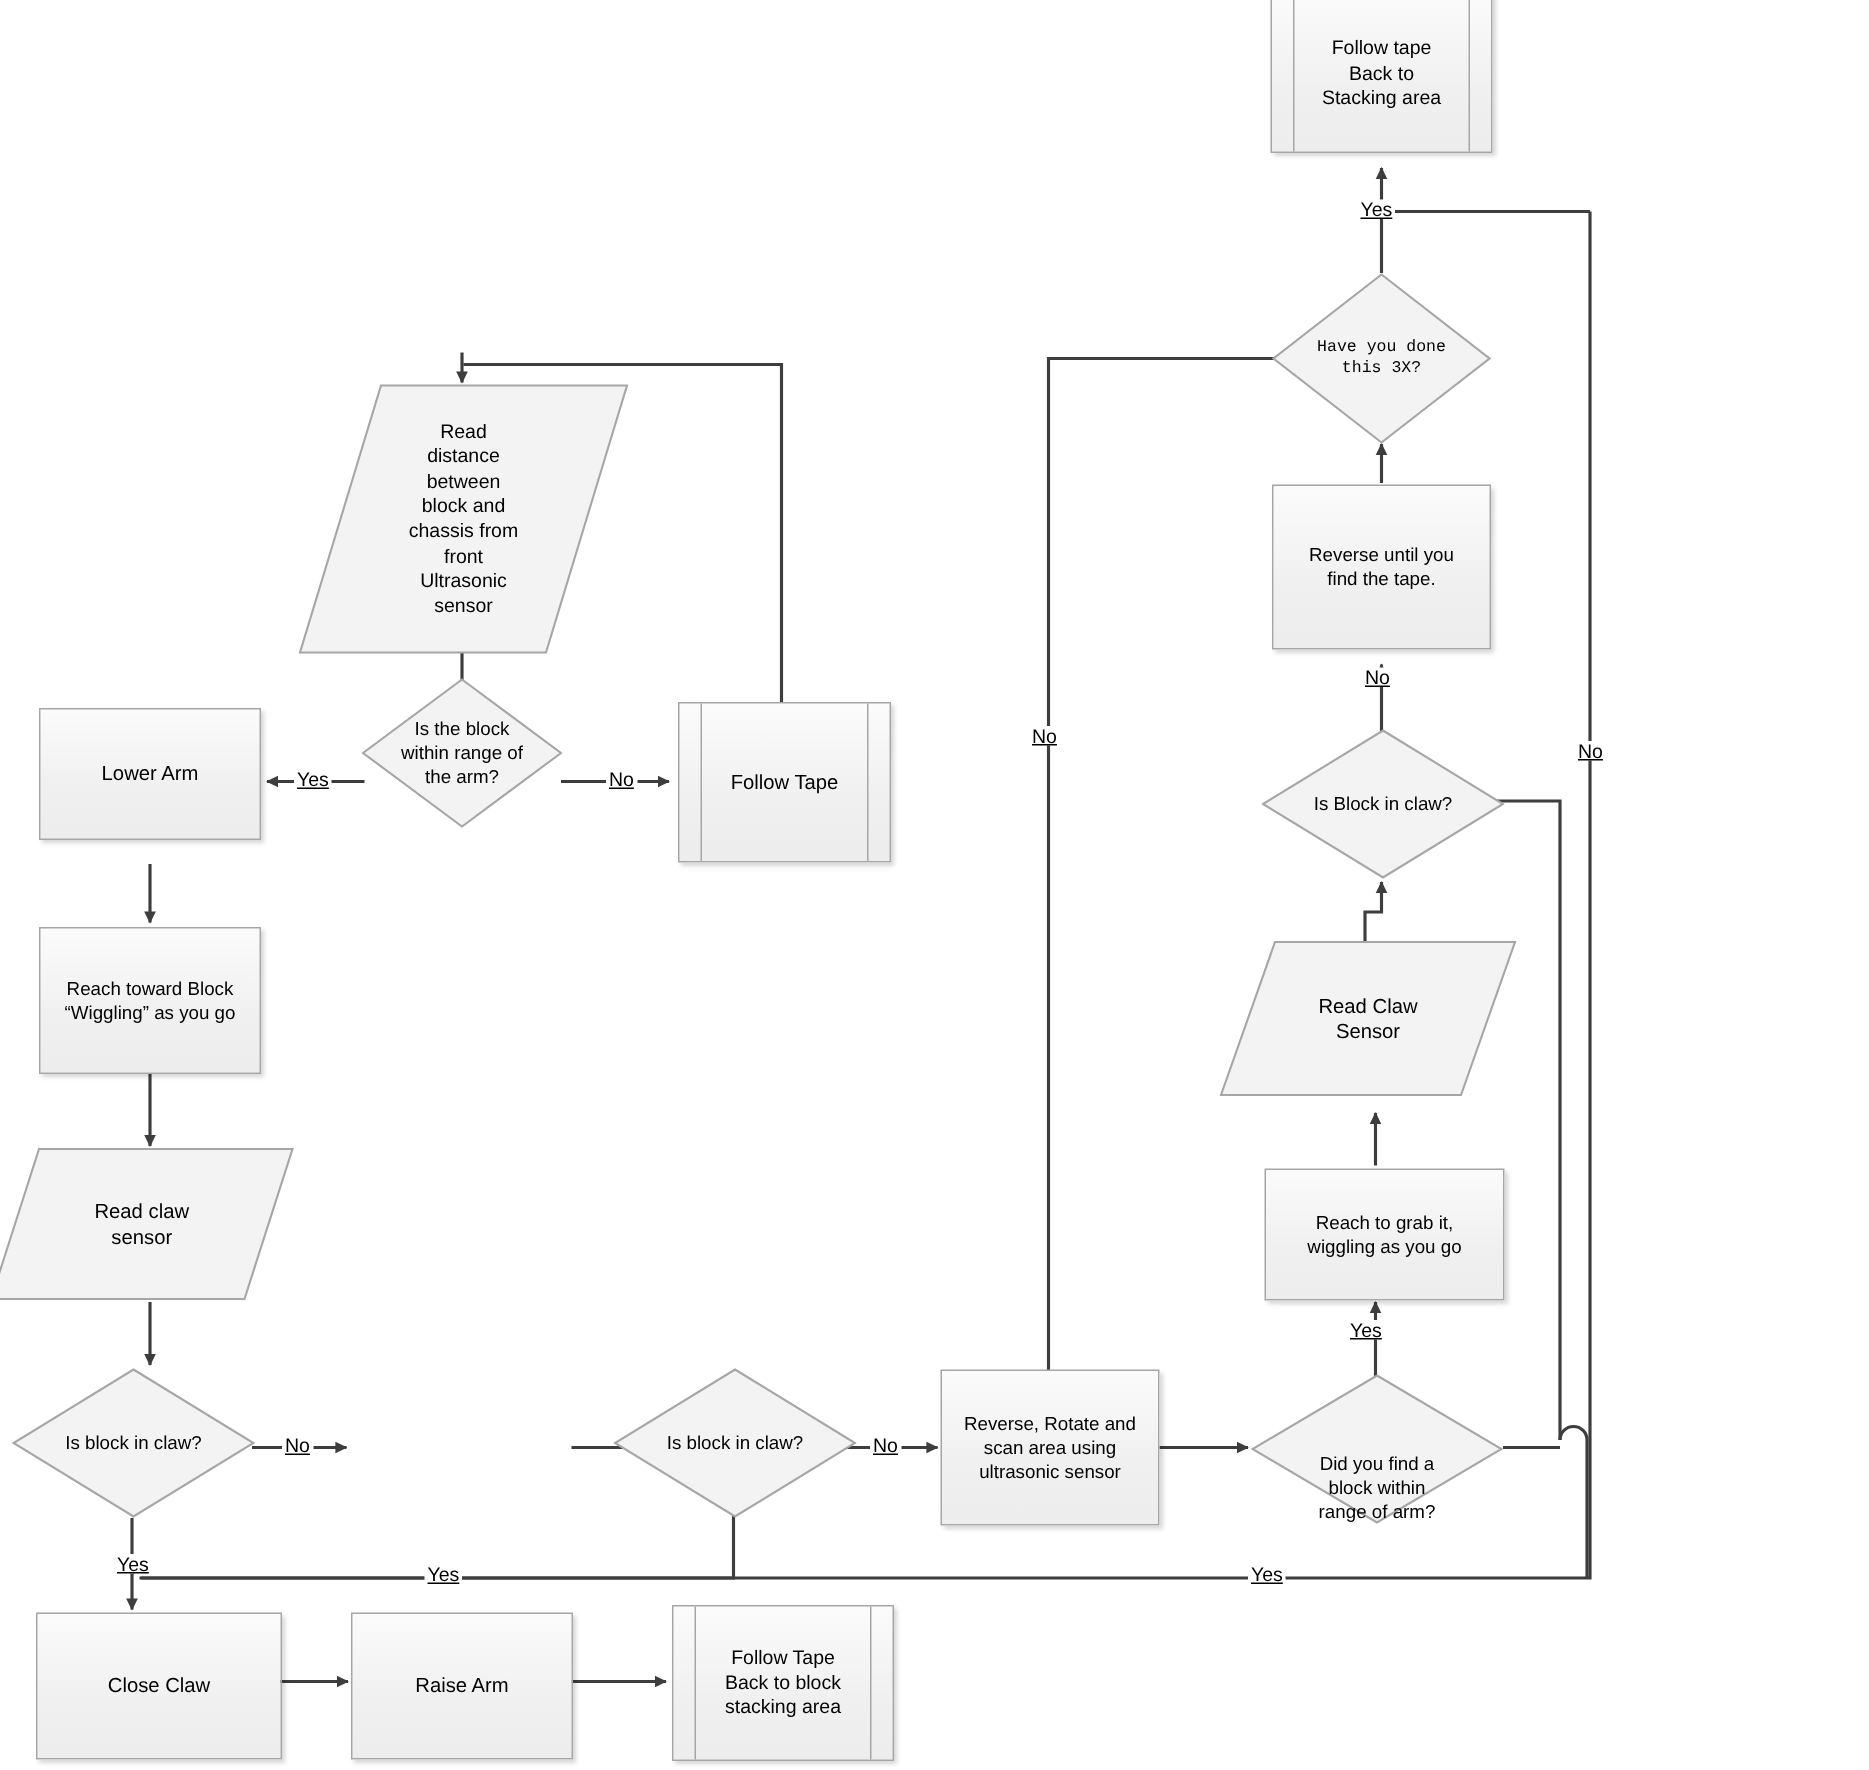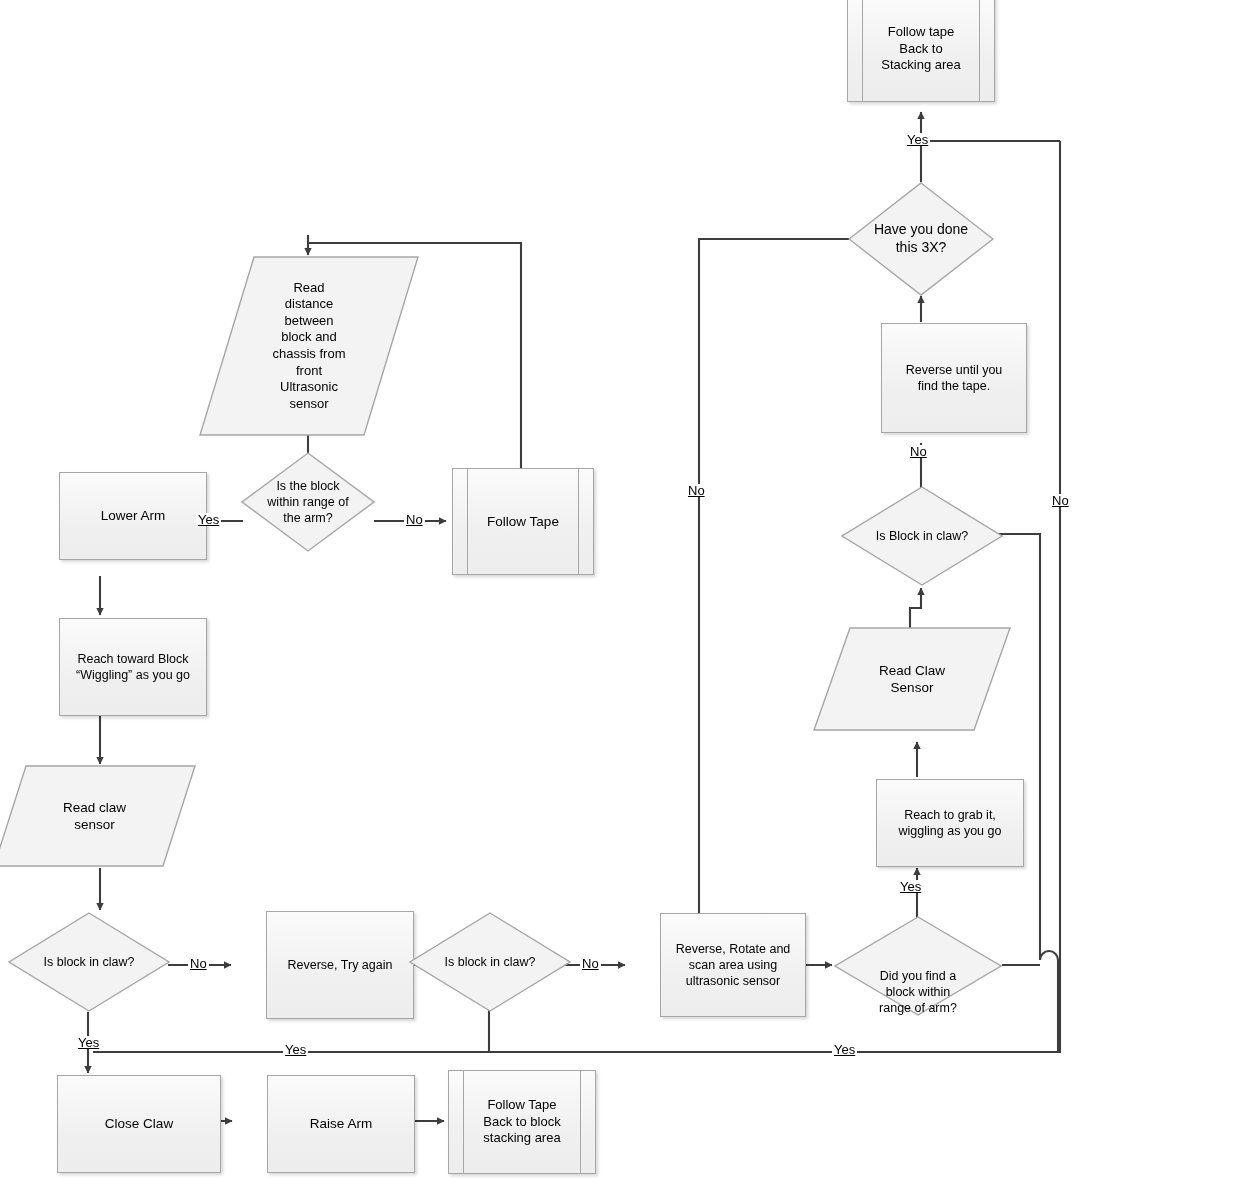--- a/index.html
+++ b/index.html
@@ -9,21 +9,20 @@
 
   
   .node{position:absolute;box-sizing:border-box;display:flex;align-items:center;justify-content:center;text-align:center;color:#000;font-size:13.5px;line-height:1.28;}
   .node .lbl{position:relative;z-index:3;padding:0 6px;white-space:pre-line;}
 
   
   .proc{
     background:linear-gradient(180deg,#fbfbfb 0%,#f0f0f0 60%,#ededed 100%);
     border:1px solid #a6a6a6;
     box-shadow:2px 2px 3px rgba(0,0,0,.16);
-    margin-left:33px;
   }
   
   .predef{
     background:linear-gradient(180deg,#fbfbfb 0%,#f0f0f0 60%,#ededed 100%);
     border:1px solid #a6a6a6;
     box-shadow:2px 2px 3px rgba(0,0,0,.16);
   }
   .predef:before,.predef:after{
     content:"";position:absolute;top:0;bottom:0;width:0;border-left:1px solid #a6a6a6;z-index:2;
   }
@@ -195,23 +194,20 @@
 sensor</span>
   </div>
 
   <div class="node dec" style="left:8px;top:912px;width:162px;height:100px;">
     <svg class="dshape" viewBox="0 0 162 100" preserveAspectRatio="none">
       <polygon points="81,1 161,50 81,99 1,50" fill="#f3f3f3" stroke="#a6a6a6" stroke-width="1.4"></polygon>
     </svg>
     <span class="lbl" style="font-size:12.5px;">Is block in claw?</span>
   </div>
 
-  <div class="node proc" style="left:233px;top:911px;width:148px;height:108px;">
-    <span class="lbl" style="font-size:12.5px;">Reverse, Try again</span>
-  </div>
 
   <div class="node dec" style="left:409px;top:912px;width:162px;height:100px;">
     <svg class="dshape" viewBox="0 0 162 100" preserveAspectRatio="none">
       <polygon points="81,1 161,50 81,99 1,50" fill="#f3f3f3" stroke="#a6a6a6" stroke-width="1.4"></polygon>
     </svg>
     <span class="lbl" style="font-size:12.5px;">Is block in claw?</span>
   </div>
 
   <div class="node proc" style="left:24px;top:1075px;width:164px;height:98px;">
     <span class="lbl">Close Claw</span>
@@ -235,21 +231,21 @@
 
   <div class="node dec" style="left:834px;top:916px;width:168px;height:100px;align-items:flex-end;">
     <svg class="dshape" viewBox="0 0 168 100" preserveAspectRatio="none">
       <polygon points="84,1 167,50 84,99 1,50" fill="#f3f3f3" stroke="#a6a6a6" stroke-width="1.4"></polygon>
     </svg>
     <span class="lbl" style="font-size:12.5px;">Did you find a
 block within
 range of arm?</span>
   </div>
 
-  <div class="node proc" style="left:843px;top:779px;width:148px;height:88px;">
+  <div class="node proc" style="left:843px;top:779px;width:160px;height:88px;">
     <span class="lbl" style="font-size:12.5px;">Reach to grab it,
 wiggling as you go</span>
   </div>
 
   <div class="node data" style="left:812px;top:626px;width:200px;height:106px;">
     <svg class="pshape" viewBox="0 0 200 106" preserveAspectRatio="none">
       <polygon points="38,2 198,2 162,104 2,104" fill="#f3f3f3" stroke="#a6a6a6" stroke-width="1.4"></polygon>
     </svg>
     <span class="lbl">Read Claw
 Sensor</span>
@@ -264,21 +260,21 @@
 
   <div class="node proc" style="left:848px;top:323px;width:146px;height:110px;">
     <span class="lbl" style="font-size:12.5px;">Reverse until you
 find the tape.</span>
   </div>
 
   <div class="node dec" style="left:848px;top:182px;width:146px;height:114px;">
     <svg class="dshape" viewBox="0 0 146 114" preserveAspectRatio="none">
       <polygon points="73,1 145,57 73,113 1,57" fill="#f3f3f3" stroke="#a6a6a6" stroke-width="1.4"></polygon>
     </svg>
-    <span class="lbl" style="font-size:14px;">Have you done
+    <span class="lbl" style="font-size:11px;font-family:Liberation Mono, monospace;">Have you done
 this 3X?</span>
   </div>
 
   <div class="node predef" style="left:847px;top:-4px;width:148px;height:106px;">
     <span class="lbl" style="font-size:13px;">Follow tape
 Back to
 Stacking area</span>
   </div>
 
   <span class="elabel" style="left:196px;top:513px;">Yes</span>

